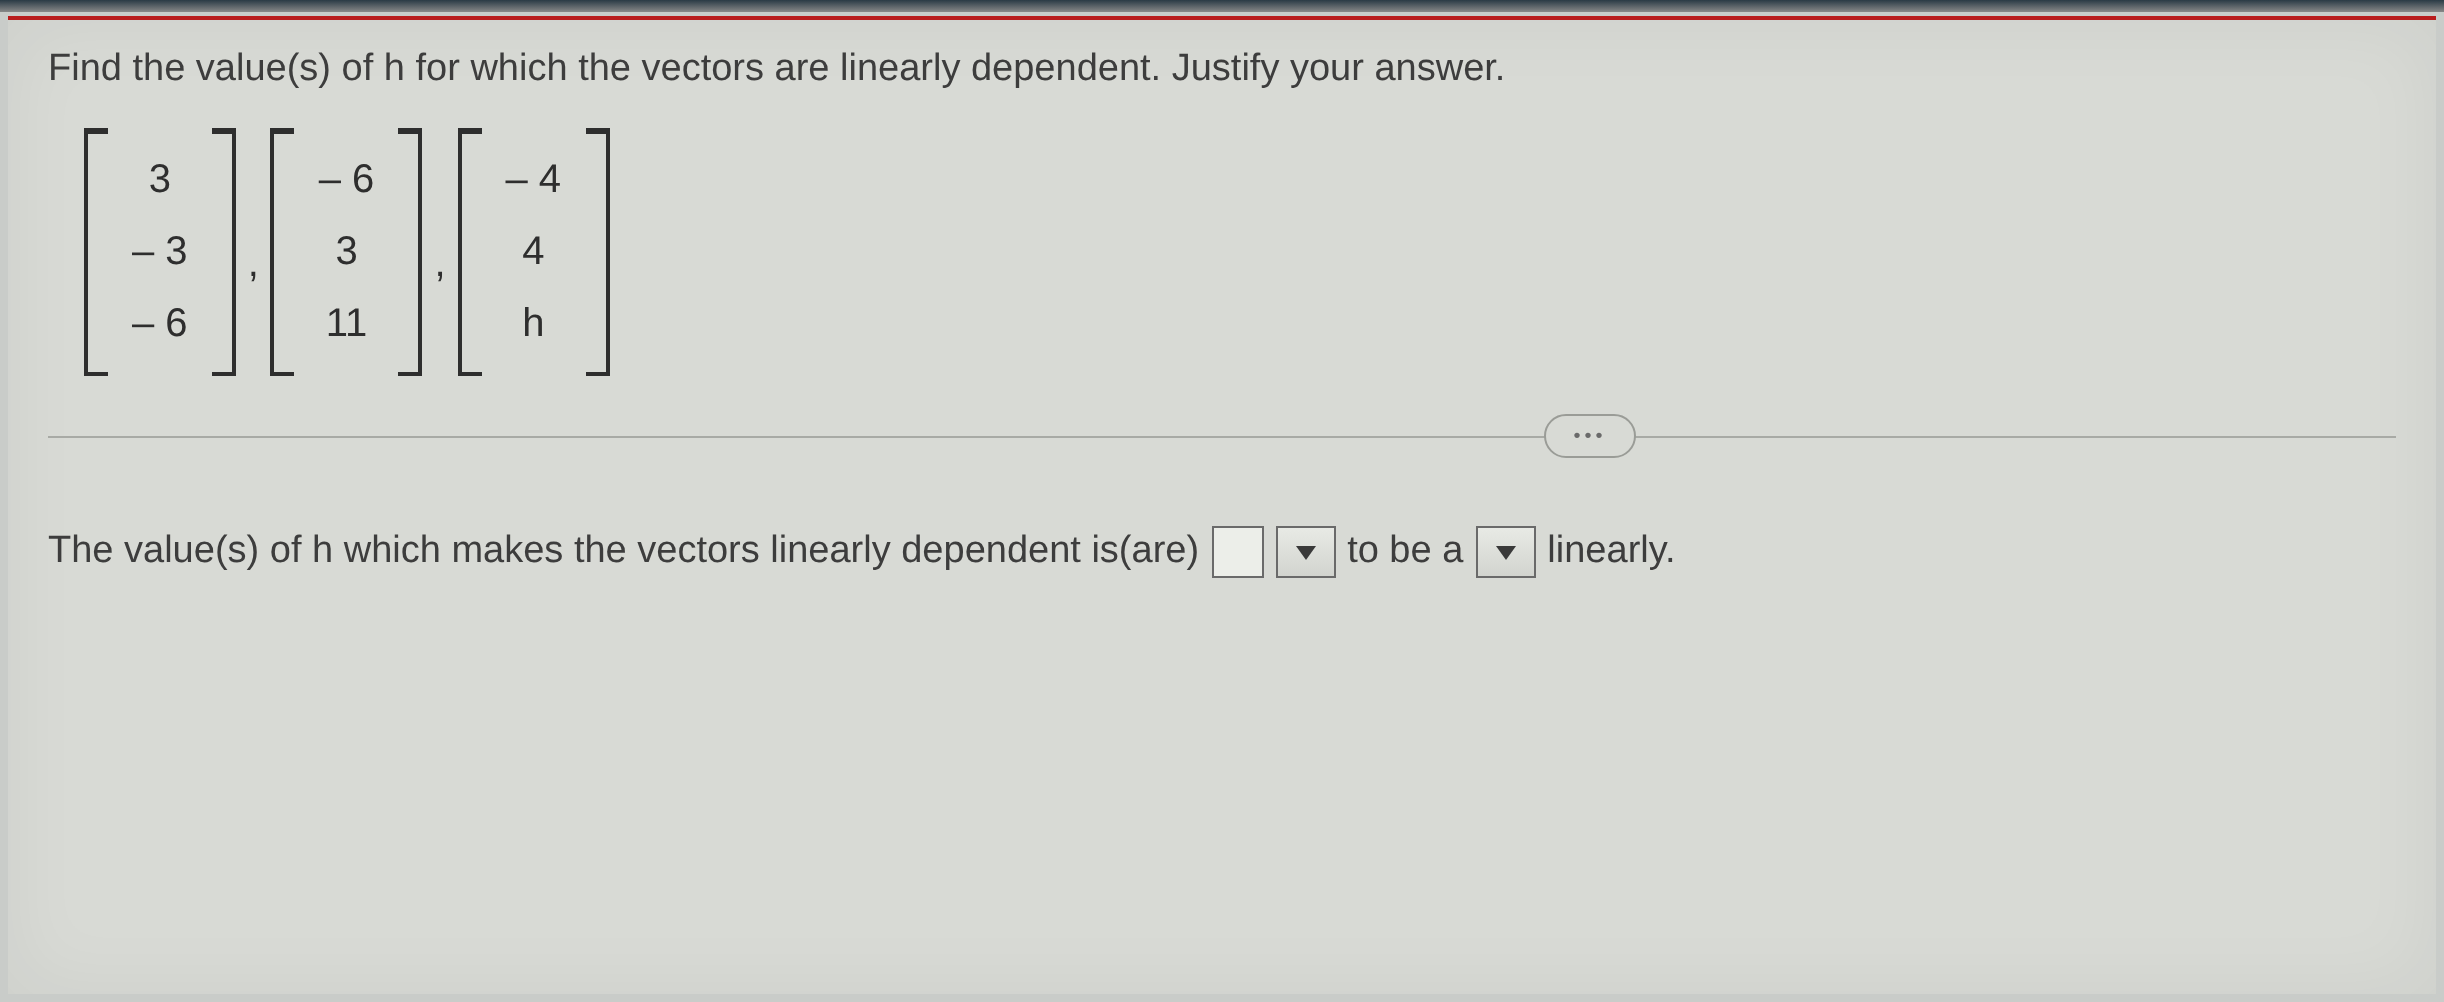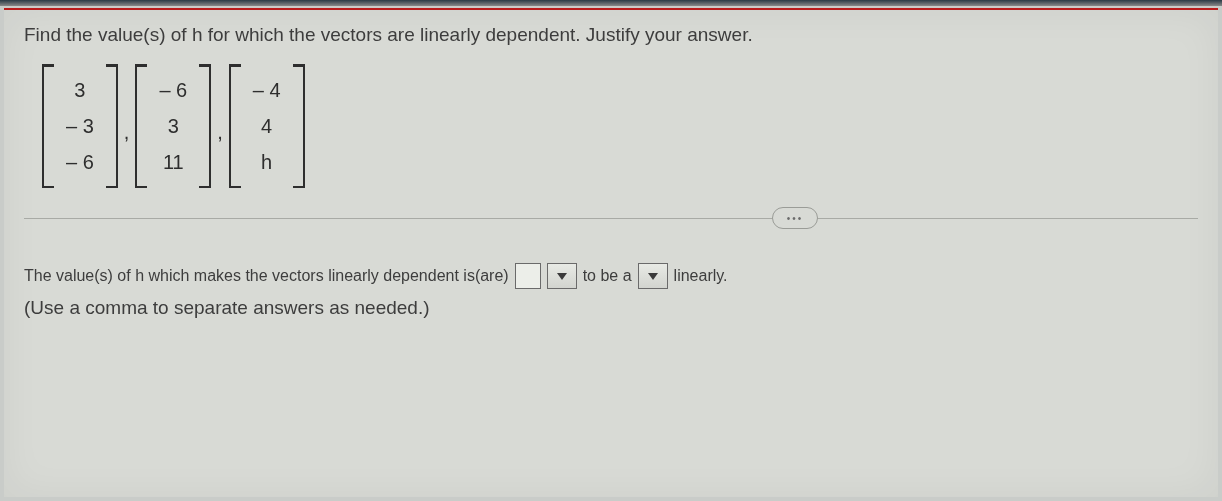--- a/index.html
+++ b/index.html
@@ -101,21 +101,21 @@
     border-radius: 12px;
     background: #d8dad5;
     display: flex;
     align-items: center;
     justify-content: center;
     color: #6a6a6a;
     font-size: 10px;
     letter-spacing: 2px;
   }
   .answer-line {
-    font-size: 16px;
+    font-size: 19px;
     color: #3d3d3d;
     line-height: 34px;
     display: flex;
     flex-wrap: wrap;
     align-items: center;
     gap: 6px;
   }
   .hint {
     font-size: 19px;
     color: #3d3d3d;
@@ -198,15 +198,14 @@
       </svg>
     </span>
     <span>to be a</span>
     <span class="dropdown">
       <svg width="12" height="10" viewBox="0 0 12 10">
         <polygon points="1,2 11,2 6,9" fill="#3a3a3a"></polygon>
       </svg>
     </span>
     <span>linearly.</span>
   </div>
-  <div class="hint">(Use a comma to separate answers as needed.)</div>
 
 </div>
 
 </body></html>

